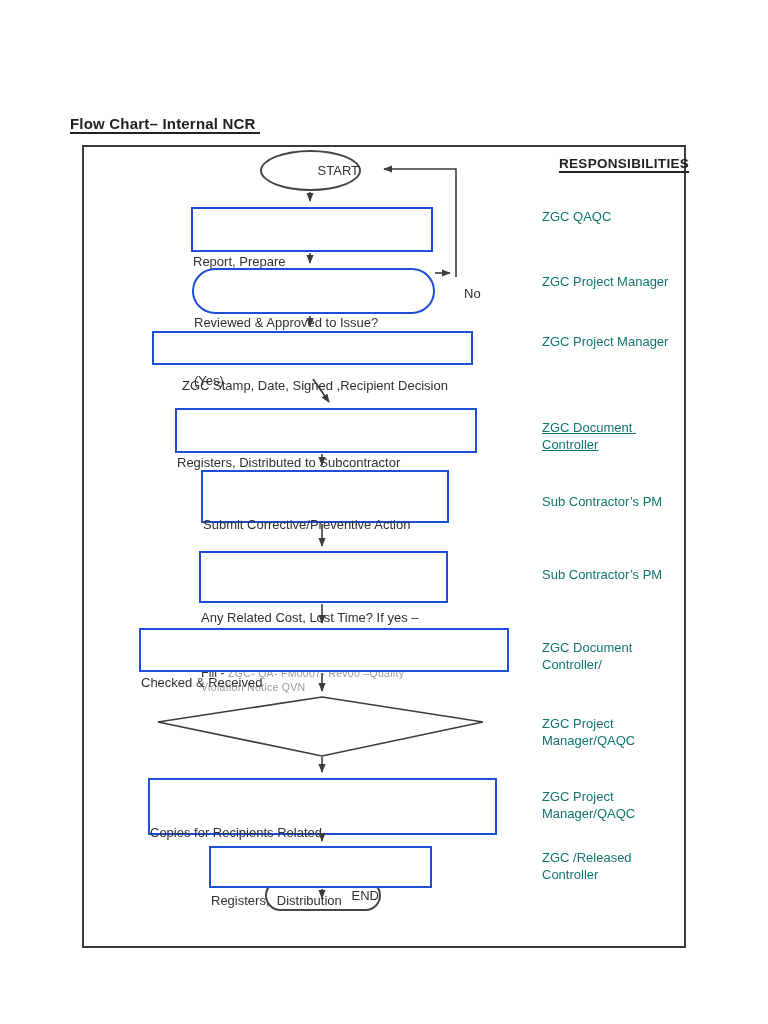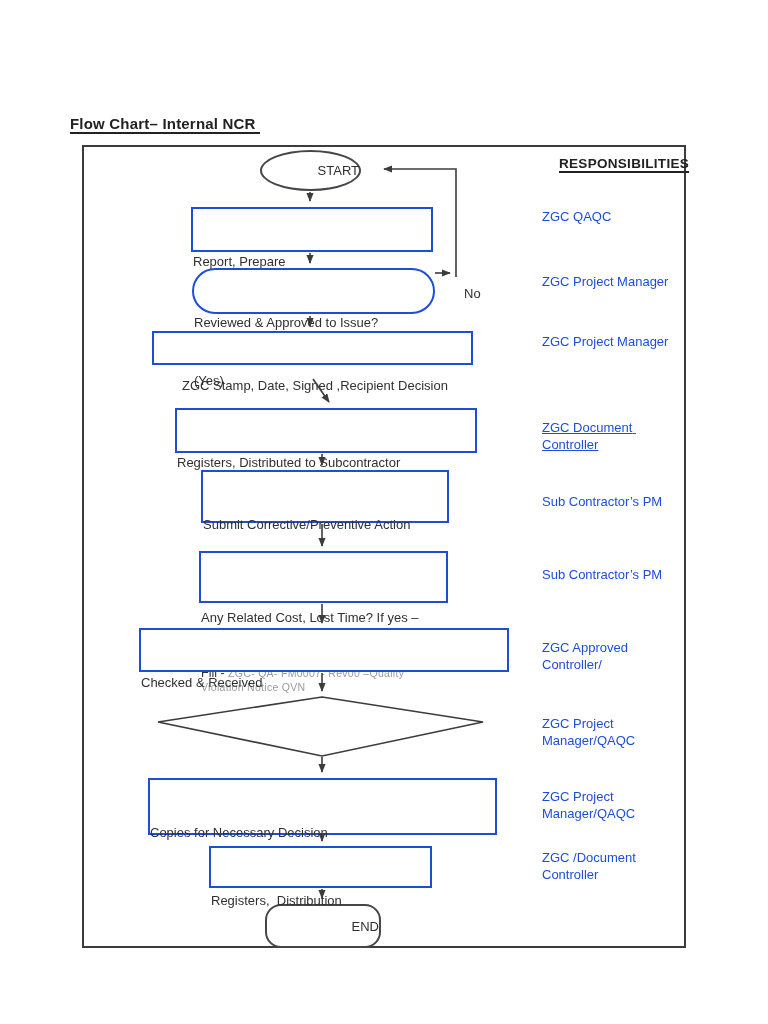--- a/index.html
+++ b/index.html
@@ -22,21 +22,21 @@
     position:absolute; border:2px solid #1d4ed8; background:#fff;
     text-align:left; font-size:13px; line-height:19px; color:#303030;
     padding-top:5px; white-space:pre-wrap; z-index:2;
   }
   .terminal {
     position:absolute; border:2px solid #464646; background:#fff;
     display:flex; align-items:center; justify-content:flex-end;
     font-size:13px; color:#303030; z-index:2;
   }
   #t-start { left:260px; top:150px; width:101px; height:41px; border-radius:50%; }
-  #t-end   { left:265px; top:904px; width:116px; height:44px; border-radius:16px; }
+  #t-end   { left:265px; top:880px; width:116px; height:31px; border-radius:16px; }
   #n-report            { left:191px; top:207px; width:242px; height:45px; }
   #n-review            { left:192px; top:268px; width:243px; height:46px;border-radius:23px; }
   #n-stamp             { left:152px; top:331px; width:321px; height:34px;padding-left:28px; }
   #n-registers-dist    { left:175px; top:408px; width:302px; height:45px; }
   #n-submit            { left:201px; top:470px; width:248px; height:53px; }
   #n-cost              { left:199px; top:551px; width:249px; height:52px; padding-top:17px; }
   #n-checked           { left:139px; top:628px; width:370px; height:44px; }
   #n-copies            { left:148px; top:778px; width:349px; height:57px; }
   #n-reg-distribution  { left:209px; top:846px; width:223px; height:42px; }
   .node .sub { margin-top:1px; }
@@ -50,21 +50,21 @@
   .no-label {
     position:absolute; left:464px; top:286px; font-size:13px; color:#303030; z-index:3;
   }
   .resp-header {
     position:absolute; left:535px; top:156px;
     font-size:13.5px; font-weight:bold; color:#222; letter-spacing:0.3px;
     text-decoration:underline; text-decoration-thickness:2px; text-underline-offset:3px;margin-left:24px;
   }
   .resp {
     position:absolute; left:542px; width:142px;
-    font-size:13px; line-height:17px; color:#1d4ed8; white-space:pre-wrap;
+    font-size:13px; line-height:17px; color:#0f766e; white-space:pre-wrap;
   }
   #r-0 { top:208px; } #r-1 { top:273px; } #r-2 { top:333px; } #r-3 { top:419px;text-decoration:underline; }
   #r-4 { top:493px; } #r-5 { top:566px; } #r-6 { top:639px; } #r-7 { top:715px; }
   #r-8 { top:788px; } #r-9 { top:849px; }
   .overlay {
     position:absolute; left:0; top:0; width:768px; height:1024px;
     z-index:4; pointer-events:none;
   }
 </style>
 </head>
@@ -116,39 +116,39 @@
     <div>Checked &amp; Received</div>
   </div>
 
   <div class="diamond-label">
     <div>Reviewed &amp; Released with Status</div>
     <div>Code –Open or Closed for</div>
     <div>Subcontractor Necessary Action</div>
   </div>
 
   <div class="node" id="n-copies">
-    <div>Copies for Necessary Decision</div>
+    <div>Copies for Recipients Related</div>
   </div>
 
   <div class="node" id="n-reg-distribution">
     <div>Registers,  Distribution</div>
   </div>
 
   <div class="no-label">No</div>
 
   <div class="resp" id="r-0">ZGC QAQC</div>
   <div class="resp" id="r-1">ZGC Project Manager</div>
   <div class="resp" id="r-2">ZGC Project Manager</div>
   <div class="resp" id="r-3">ZGC Document Controller</div>
   <div class="resp" id="r-4">Sub Contractor’s PM</div>
   <div class="resp" id="r-5">Sub Contractor’s PM</div>
-  <div class="resp" id="r-6">ZGC Approved Controller/</div>
+  <div class="resp" id="r-6">ZGC Document Controller/</div>
   <div class="resp" id="r-7">ZGC Project Manager/QAQC</div>
   <div class="resp" id="r-8">ZGC Project Manager/QAQC</div>
-  <div class="resp" id="r-9">ZGC /Document Controller</div>
+  <div class="resp" id="r-9">ZGC /Released Controller</div>
 
   <svg class="overlay" viewBox="0 0 768 1024">
     <defs>
       <marker id="arrow" viewBox="0 0 10 8" refX="9" refY="4" markerWidth="9" markerHeight="7.2" orient="auto" markerUnits="userSpaceOnUse">
         <path d="M0,0 L10,4 L0,8 z" fill="#3c3c3c"></path>
       </marker>
     </defs>
     <g stroke="#3c3c3c" stroke-width="1.6" fill="none">
       <line x1="310" y1="192" x2="310" y2="201" marker-end="url(#arrow)"></line>
       <line x1="310" y1="253" x2="310" y2="263" marker-end="url(#arrow)"></line>

